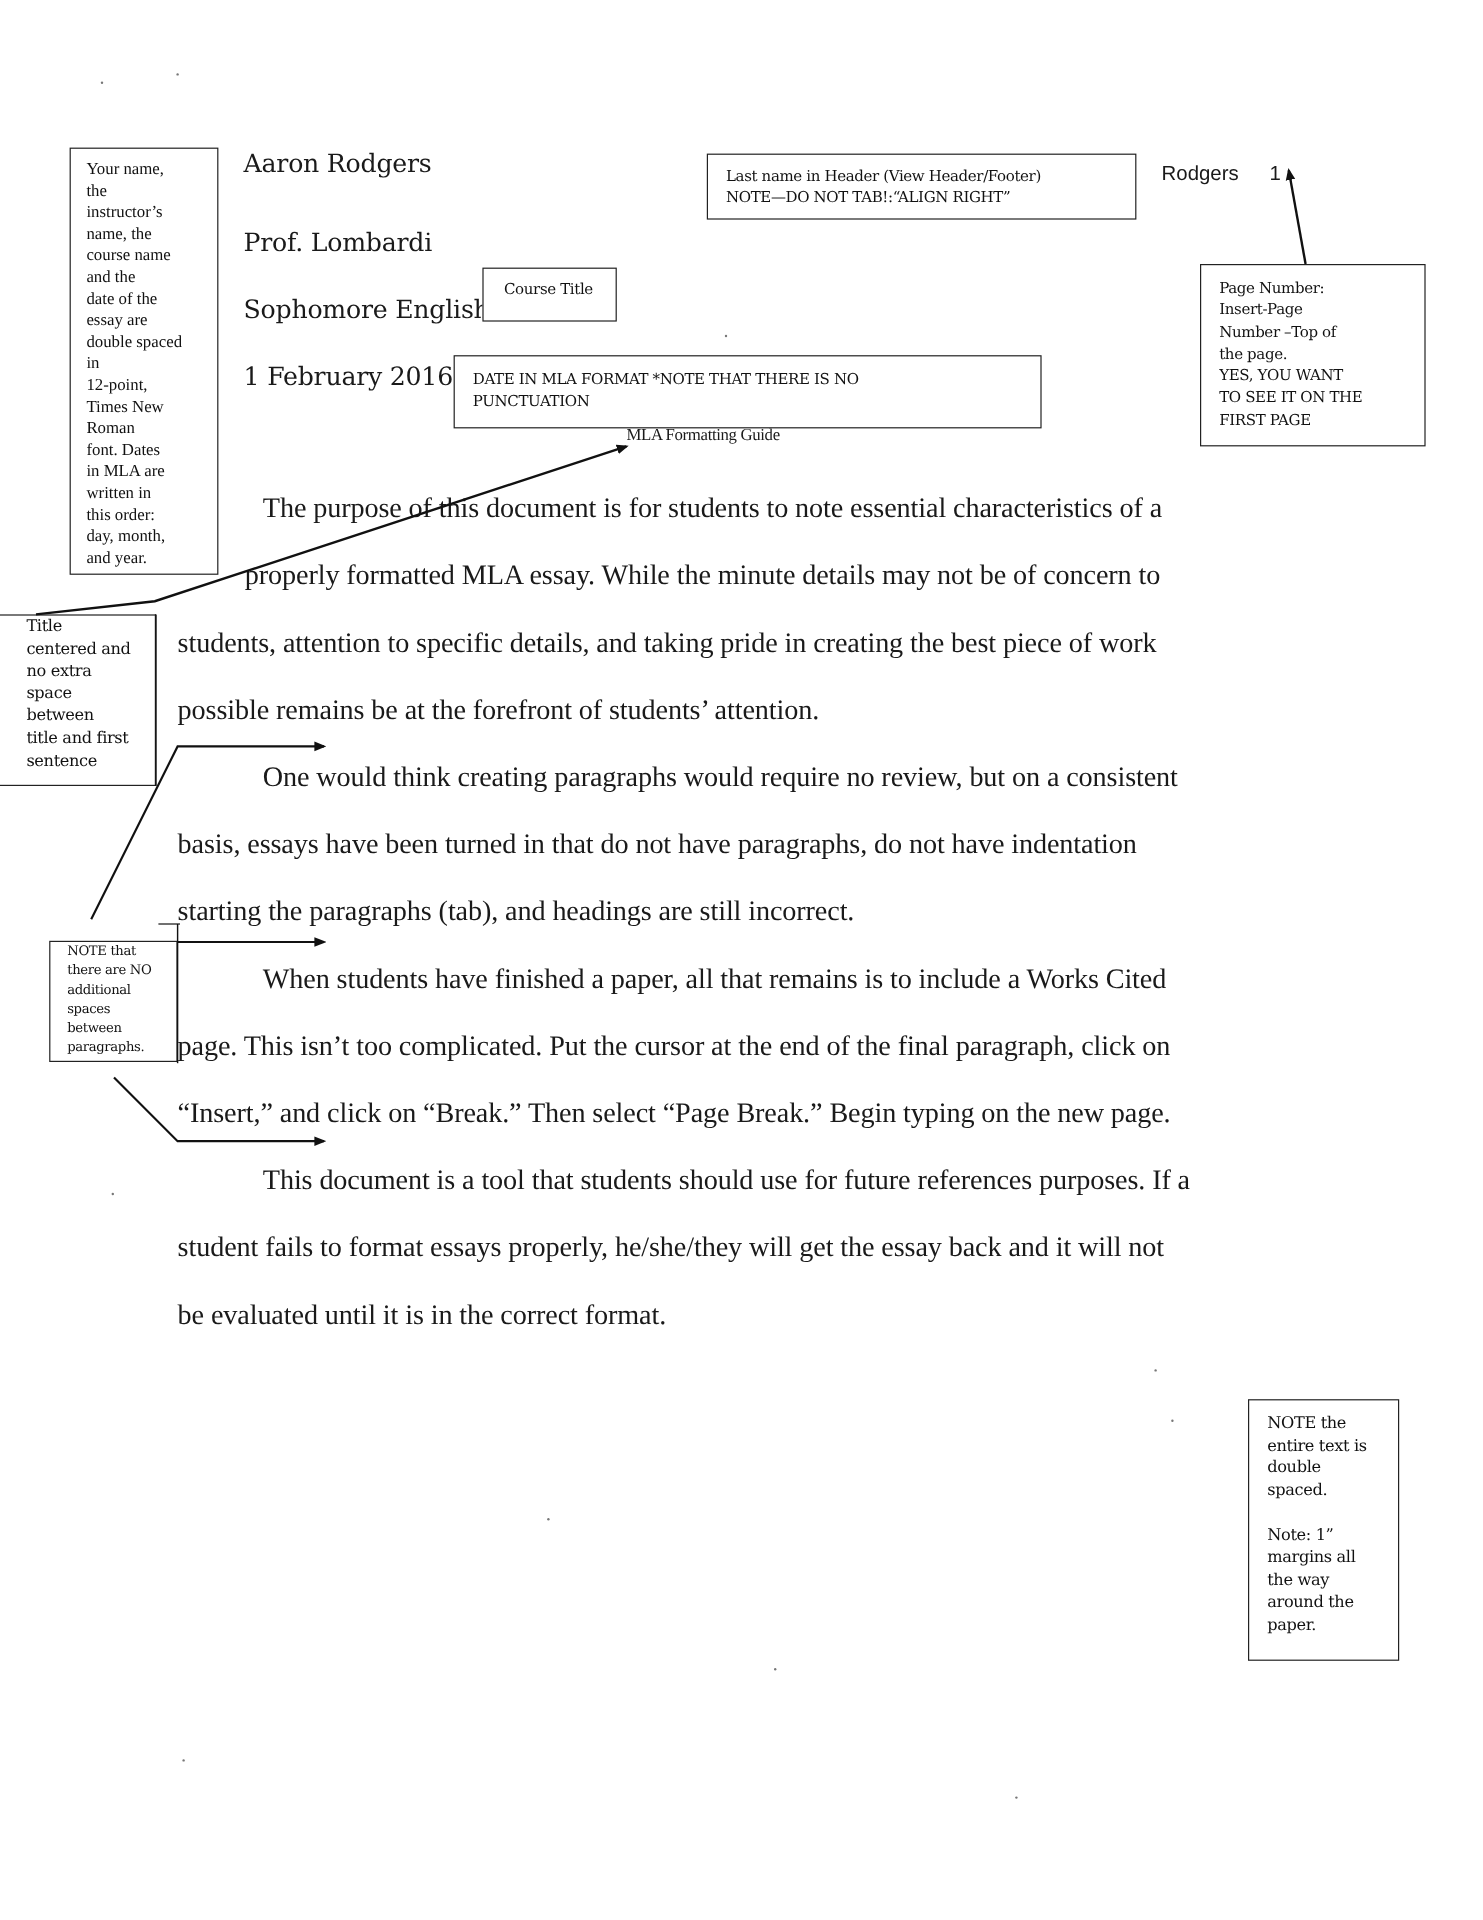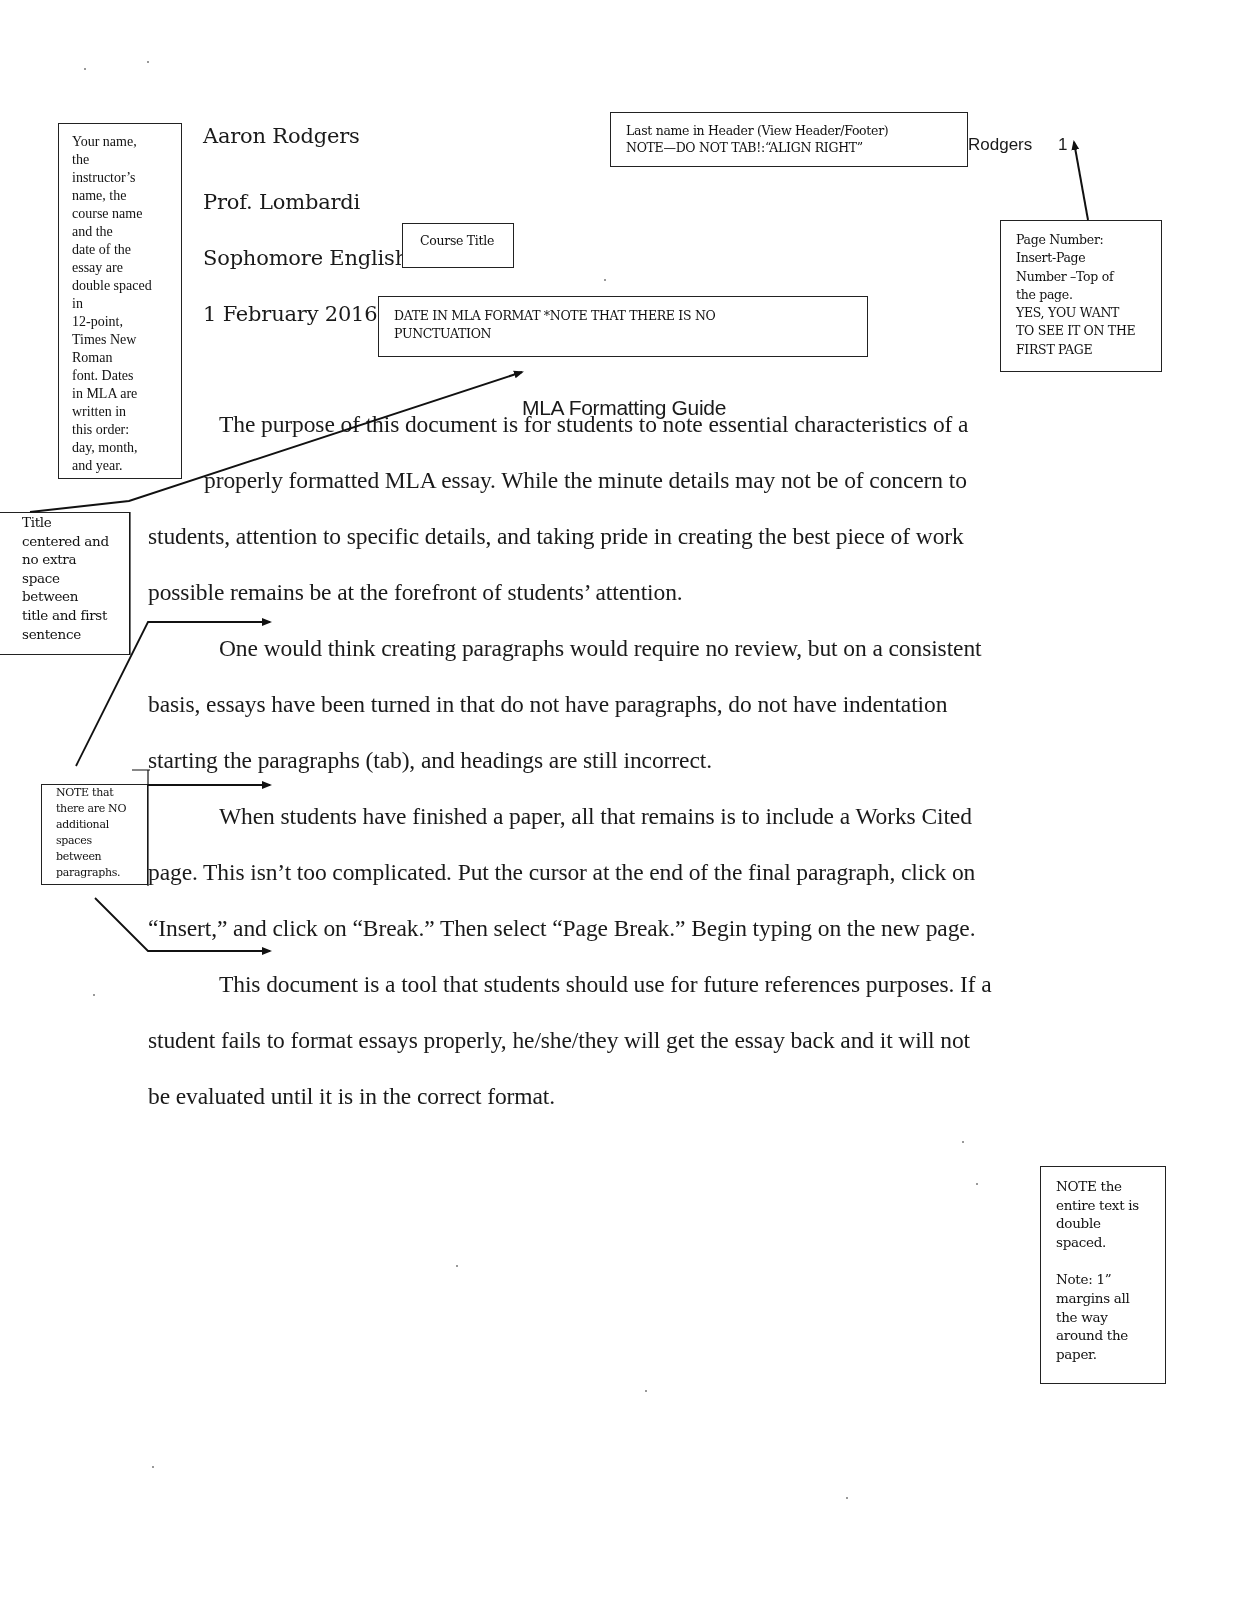--- a/index.html
+++ b/index.html
@@ -31,25 +31,24 @@
       color: #1a1a1a;
     }
     .header-right {
       position: absolute;
       font-family: Liberation Sans, sans-serif;
       font-size: 17px;
       white-space: nowrap;
     }
     .title {
       position: absolute;
-      font-family: Liberation Sans, sans-serif;
-      font-size: 21px;
+      font-family: Liberation Serif, serif;
+      font-size: 14px;
       white-space: nowrap;
       letter-spacing: -0.3px;
-      margin-top: 40px;
     }
     .body-line {
       position: absolute;
       left: 148px;
       font-family: "Liberation Serif", "DejaVu Serif", serif;
       font-size: 23.5px;
       white-space: nowrap;
       letter-spacing: -0.1px;
       color: #1a1a1a;
     }
@@ -139,26 +138,26 @@
 Times New
 Roman
 font. Dates
 in MLA are
 written in
 this order:
 day, month,
 and year.</span>
   </div>
 
-  <div class="note-box serif-tiny" style="left:589px; top:112px; width:358px; height:55px; padding:9px 0 0 15px; line-height:17px;margin-left:21px;">
+  <div class="note-box serif-tiny" style="left:589px; top:128px; width:358px; height:55px; padding:9px 0 0 15px; line-height:17px;">
     <span class="txt">Last name in Header (View Header/Footer)</span>
     <span class="txt">NOTE—DO NOT TAB!:“ALIGN RIGHT”</span>
   </div>
 
-  <div class="note-box serif-tiny" style="left:1000px; top:220px; width:162px; height:152px; padding:10px 0 0 15px; line-height:18.3px;">
+  <div class="note-box serif-tiny" style="left:1000px; top:220px; width:188px; height:152px; padding:10px 0 0 15px; line-height:18.3px;">
     <span class="txt">Page Number:
 Insert-Page
 Number –Top of
 the page.
 YES, YOU WANT
 TO SEE IT ON THE
 FIRST PAGE</span>
   </div>
 
   <div class="note-box serif-tiny" style="left:402px; top:223px; width:112px; height:45px; padding:9px 0 0 17px;">

